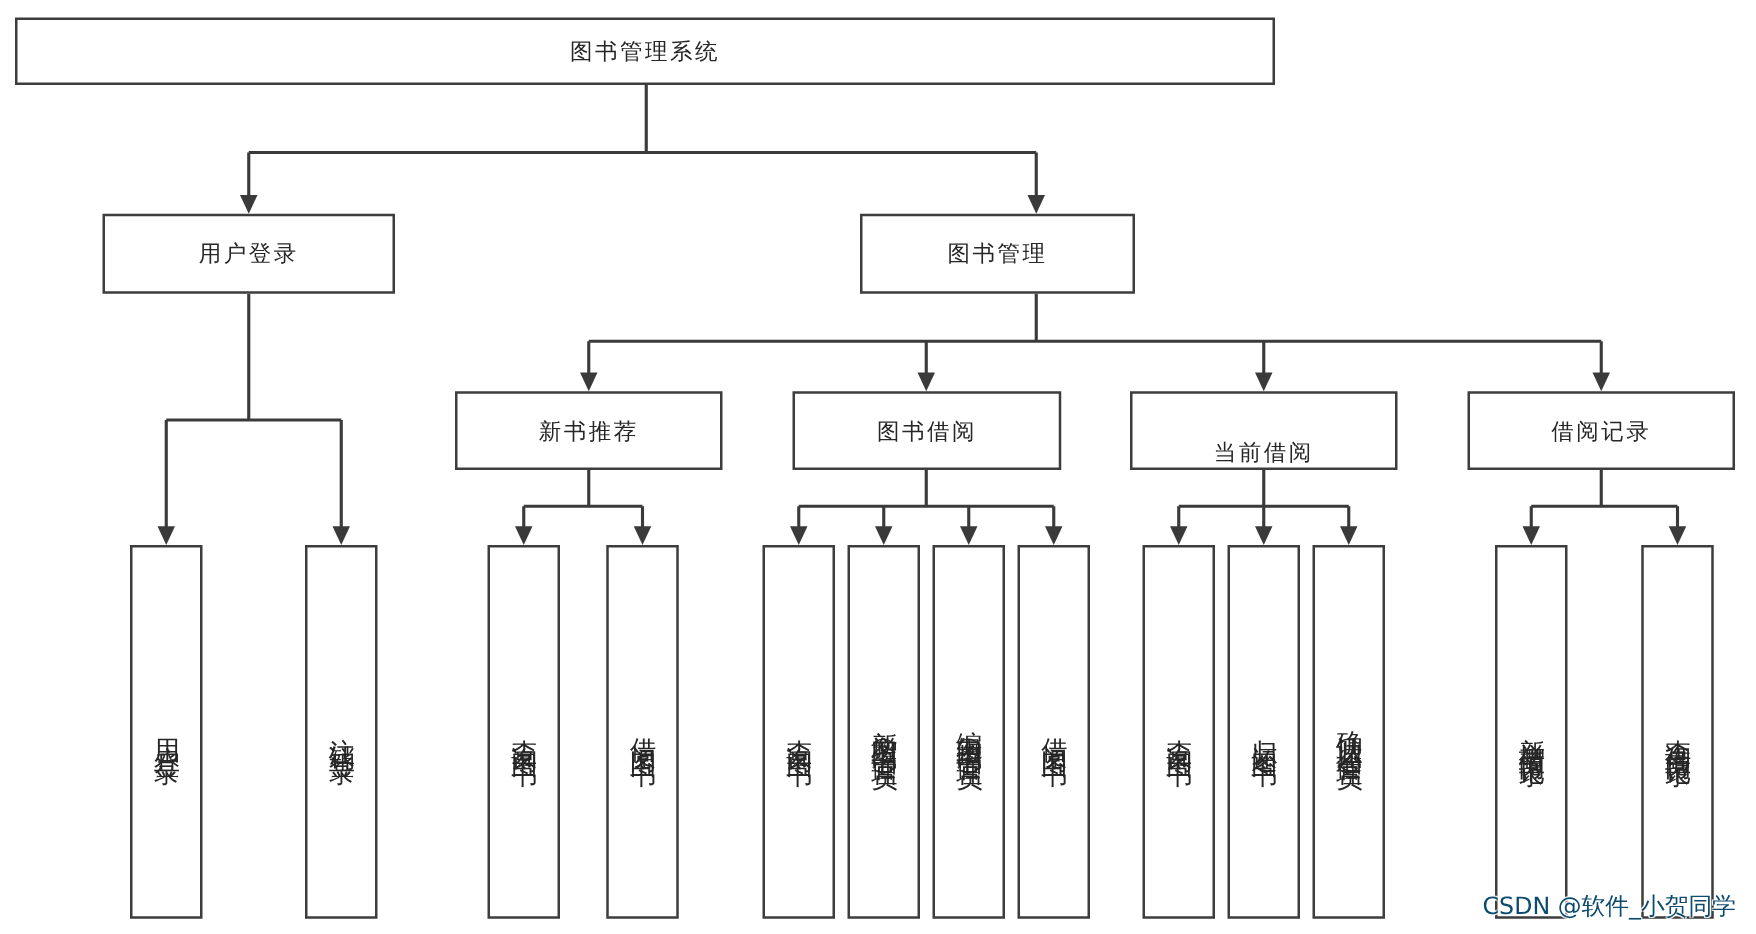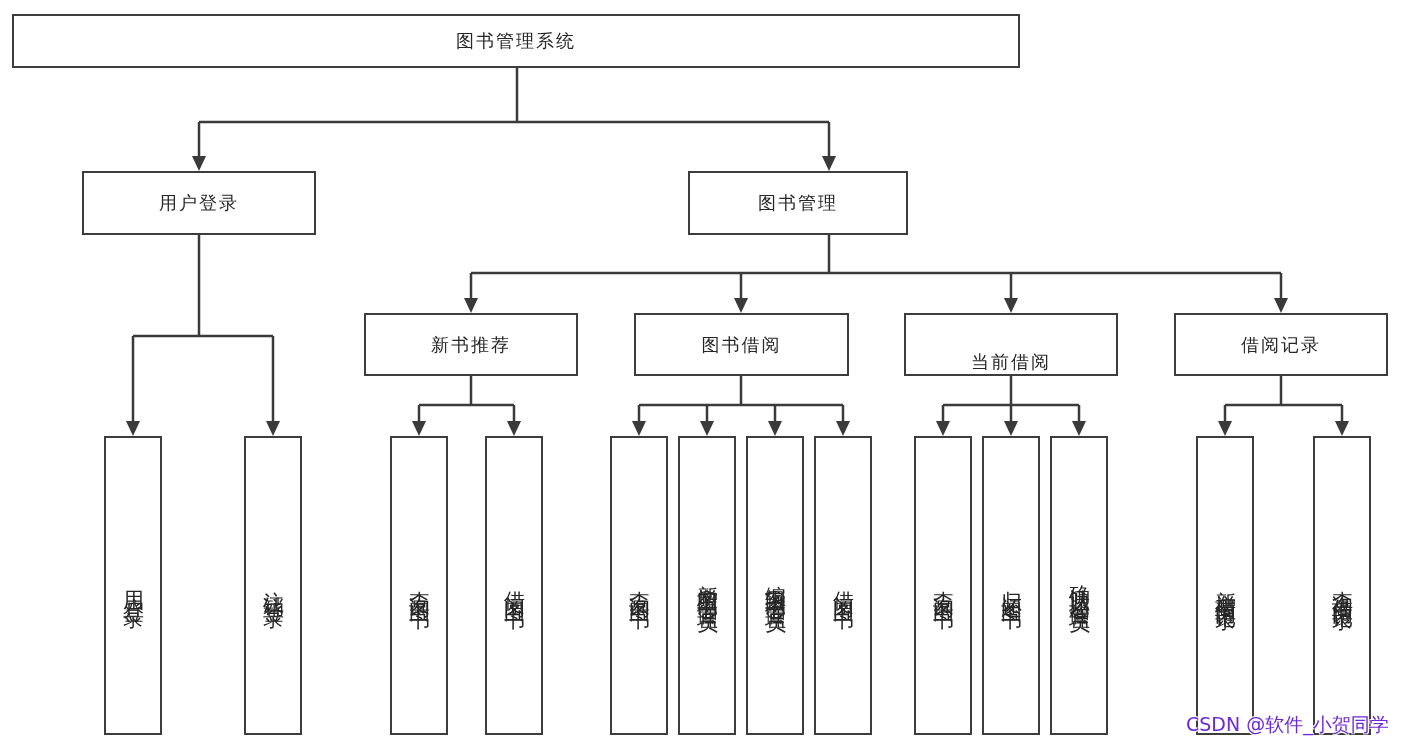--- a/index.html
+++ b/index.html
@@ -46,21 +46,21 @@
     letter-spacing: 6px;
   }
   .box.v.long span {
     letter-spacing: 4px;
   }
   .watermark {
     position: absolute;
     left: 1186px;
     top: 712px;
     font-size: 19px;
-    color: #6d28d9;
+    color: #0c4a6e;
     white-space: nowrap;
     z-index: 5;
     text-shadow: 1px 1px 0 rgba(255,255,255,0.85), -1px -1px 0 rgba(255,255,255,0.85), 1px -1px 0 rgba(255,255,255,0.85), -1px 1px 0 rgba(255,255,255,0.85);
   }
 </style>
 </head>
 <body>
 
 <div class="canvas">
 

